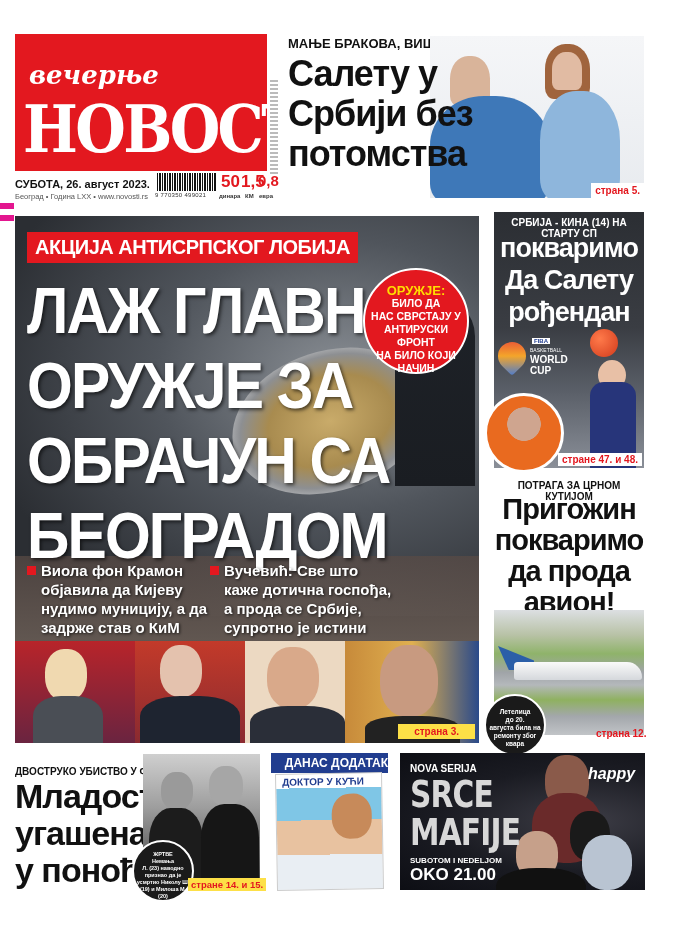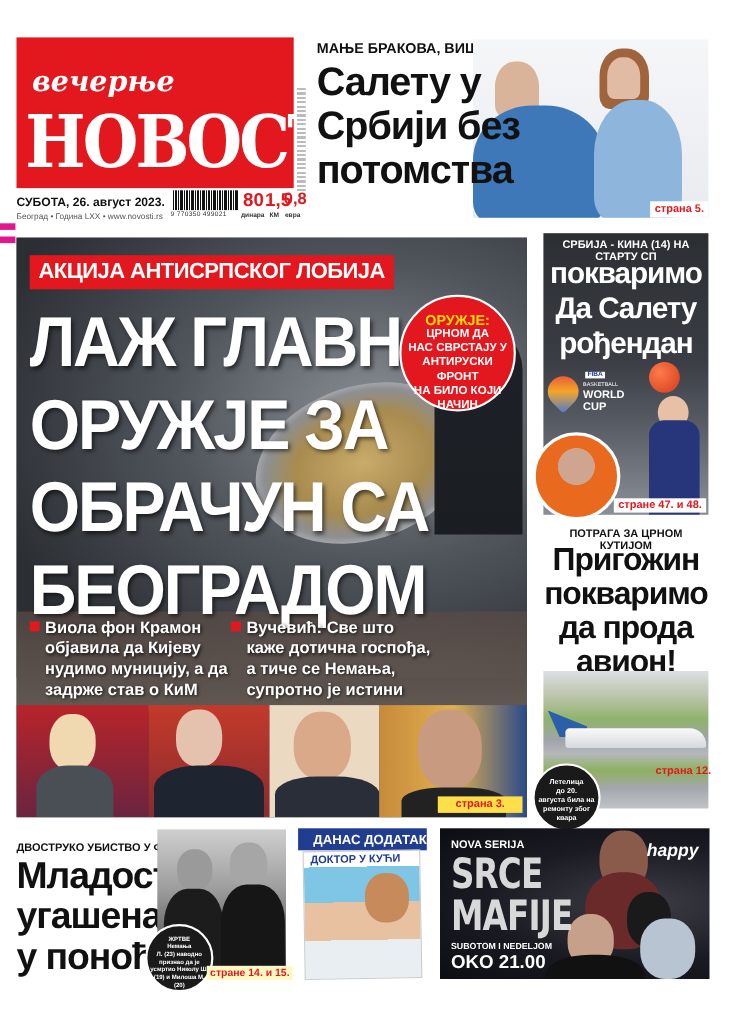--- a/index.html
+++ b/index.html
@@ -59,28 +59,28 @@
   #bb-coach { left: 484px; top: 393px; width: 80px; height: 80px; border-radius: 50%; background: radial-gradient(circle at 50% 38%, #cfa58f 0 28%, #e96a1f 29% 100%); border: 3px solid #fff; }
   #bb-page { right: 2px; bottom: 2px; background: #fff; color: #e3181f; font-size: 10px; font-weight: 700; padding: 1px 4px; }
 
   
   #pl-kicker { left: 494px; top: 480px; width: 150px; text-align: center; font-size: 10px; font-weight: 700; }
   #pl-headline { left: 494px; top: 494px; width: 150px; text-align: center; font-size: 29px; line-height: 31px; font-weight: 700; letter-spacing: -1px; }
   #pl-photo { left: 494px; top: 610px; width: 150px; height: 125px; background: linear-gradient(180deg, #dcdfe2 0%, #b8c2a6 20%, #8fb36a 35%, #a0a4a8 50%, #b4b8bb 60%, #8fb160 72%, #a3a7ab 85%, #c1c4c7 100%); overflow: hidden; }
   #plane { left: 20px; top: 52px; width: 128px; height: 18px; background: linear-gradient(180deg, #fafafa, #d5d8dc); border-radius: 10px 40px 8px 8px; }
   #plane-tail { left: 4px; top: 36px; width: 36px; height: 24px; background: #2b5fa8; clip-path: polygon(0 0, 100% 60%, 100% 100%, 30% 100%); }
   #pl-circle { left: 484px; top: 694px; width: 62px; height: 62px; border-radius: 50%; background: #1a1a1a; color: #fff; text-align: center; font-size: 6.5px; line-height: 8px; padding-top: 12px; font-weight: 700; border: 2px solid #fff; }
-  #pl-page { left: 596px; top: 696px; color: #e3181f; font-size: 10px; font-weight: 700; }
+  #pl-page { left: 596px; top: 728px; color: #e3181f; font-size: 10px; font-weight: 700; }
 
   
   #bot-kicker { left: 15px; top: 766px; font-size: 10px; font-weight: 700; }
   #bot-headline { left: 15px; top: 778px; font-size: 34px; line-height: 37px; font-weight: 700; letter-spacing: -1px; }
   #bot-photo { left: 143px; top: 754px; width: 117px; height: 133px; background: linear-gradient(180deg, #cfcfcf 0%, #9e9e9e 40%, #3a3a3a 100%); overflow: hidden; }
   #bot-circle { left: 132px; top: 840px; width: 62px; height: 62px; border-radius: 50%; background: #1a1a1a; color: #fff; text-align: center; font-size: 5.5px; line-height: 7px; padding-top: 9px; font-weight: 700; border: 2px solid #fff; }
-  #bot-page { left: 188px; top: 878px; background: #fef9c3; color: #e3181f; font-size: 9.5px; font-weight: 700; padding: 1px 3px; }
+  #bot-page { left: 188px; top: 878px; background: #fde047; color: #e3181f; font-size: 9.5px; font-weight: 700; padding: 1px 3px; }
 
   #sup { left: 271px; top: 753px; width: 117px; height: 137px; }
   #sup-banner { left: 0; top: 0; width: 117px; height: 20px; background: #213d8f; color: #fff; font-size: 12px; font-weight: 700; text-align: right; line-height: 20px; }
   #sup-cover { left: 5px; top: 20px; width: 107px; height: 117px; background: linear-gradient(180deg, #ffffff 0 12%, #7fc6e6 12% 40%, #e8c2a0 40% 70%, #e9eef3 70% 100%); border: 1px solid #ccc; transform: rotate(-1deg); }
   #sup-title { left: 6px; top: 2px; color: #213d8f; font-size: 10px; font-weight: 900; }
 
   #ad { left: 400px; top: 753px; width: 245px; height: 137px; background: radial-gradient(ellipse at 75% 50%, #3d3d46 0%, #1a1b22 55%, #0d0e14 100%); overflow: hidden; }
   #ad-kicker { left: 10px; top: 10px; color: #fff; font-size: 10px; font-weight: 700; }
   #ad-title { left: 10px; top: 22px; color: #d8d8d8; font-size: 38px; line-height: 38px; font-weight: 900; letter-spacing: -1px; font-family: "DejaVu Sans", sans-serif; transform: scaleX(0.78); transform-origin: left top; }
   #ad-days { left: 10px; top: 103px; color: #fff; font-size: 8px; font-weight: 700; }
@@ -93,21 +93,21 @@
 
 <div id="masthead" class="abs">
   <div id="mast-sub" class="abs">вечерње</div>
   <div id="mast-title" class="abs">НОВОСТИ</div>
 </div>
 <div id="mast-side" class="abs"></div>
 <div id="date-line" class="abs">СУБОТА, 26. август 2023.</div>
 <div id="city-line" class="abs">Београд • Година LXX • www.novosti.rs</div>
 <div id="barcode" class="abs"></div>
 <div id="barcode-num" class="abs">9 770350 499021</div>
-<div class="abs price" style="left:221px">80</div>
+<div class="abs price" style="left:221px">50</div>
 <div class="abs cur" style="left:219px">динара</div>
 <div class="abs price" style="left:241px">1,5</div>
 <div class="abs cur" style="left:245px">КМ</div>
 <div class="abs price" style="left:258px; font-size:15px">0,8</div>
 <div class="abs cur" style="left:259px">евра</div>
 
 <div id="top-kicker" class="abs">МАЊЕ БРАКОВА, ВИШЕ РАЗВОДА</div>
 <div id="top-photo" class="abs">
   <div class="person" style="left:20px; top:20px; width:40px; height:50px; background:#d9b49a;"></div>
   <div class="person" style="left:0px; top:60px; width:120px; height:110px; background:#3e78b8;"></div>
@@ -142,21 +142,21 @@
 
   <div class="abs bullet" style="left:12px">
     <div><span class="bullet-sq"></span><span>Виола фон Крамон</span></div>
     <div style="padding-left:14px">објавила да Кијеву</div>
     <div style="padding-left:14px">нудимо муницију, а да</div>
     <div style="padding-left:14px">задрже став о КиМ</div>
   </div>
   <div class="abs bullet" style="left:195px">
     <div><span class="bullet-sq"></span><span>Вучевић: Све што</span></div>
     <div style="padding-left:14px">каже дотична госпођа,</div>
-    <div style="padding-left:14px">а тиче се Немања,</div>
+    <div style="padding-left:14px">а прода се Србије,</div>
     <div style="padding-left:14px">супротно је истини</div>
   </div>
 
   <div id="people-strip" class="abs">
     <div class="portrait" style="left:0; width:120px; background:linear-gradient(180deg,#b8242a,#6a2440);">
       <div class="head" style="left:30px; top:8px; width:42px; height:52px; background:#f0d9b0;"></div>
       <div class="body" style="left:18px; top:55px; width:70px; height:50px; background:#4a4e55;"></div>
     </div>
     <div class="portrait" style="left:120px; width:110px; background:linear-gradient(180deg,#c33a2a,#8a2a30);">
       <div class="head" style="left:25px; top:4px; width:42px; height:52px; background:#e4c2ae;"></div>
@@ -169,21 +169,21 @@
     <div class="portrait" style="left:330px; width:134px; background:linear-gradient(90deg,#c78a3a,#e0b050,#2a4a8a);">
       <div class="head" style="left:35px; top:4px; width:58px; height:72px; background:#c89a80;"></div>
       <div class="body" style="left:20px; top:75px; width:95px; height:30px; background:#222;"></div>
     </div>
   </div>
   <div id="main-page" class="abs">страна 3.</div>
 </div>
 
 <div id="karan" class="abs">
   <div id="karan-name">ОРУЖЈЕ:</div>
-  <div>ЦРНОМ ДА</div>
+  <div>БИЛО ДА</div>
   <div>НАС СВРСТАЈУ У</div>
   <div>АНТИРУСКИ ФРОНТ</div>
   <div>НА БИЛО КОЈИ</div>
   <div>НАЧИН</div>
 </div>
 
 <div id="bb" class="abs">
   <div id="bb-kicker" class="abs">СРБИЈА - КИНА (14) НА СТАРТУ СП</div>
   <div id="bb-headline" class="abs">
     <div>покваримо</div>

